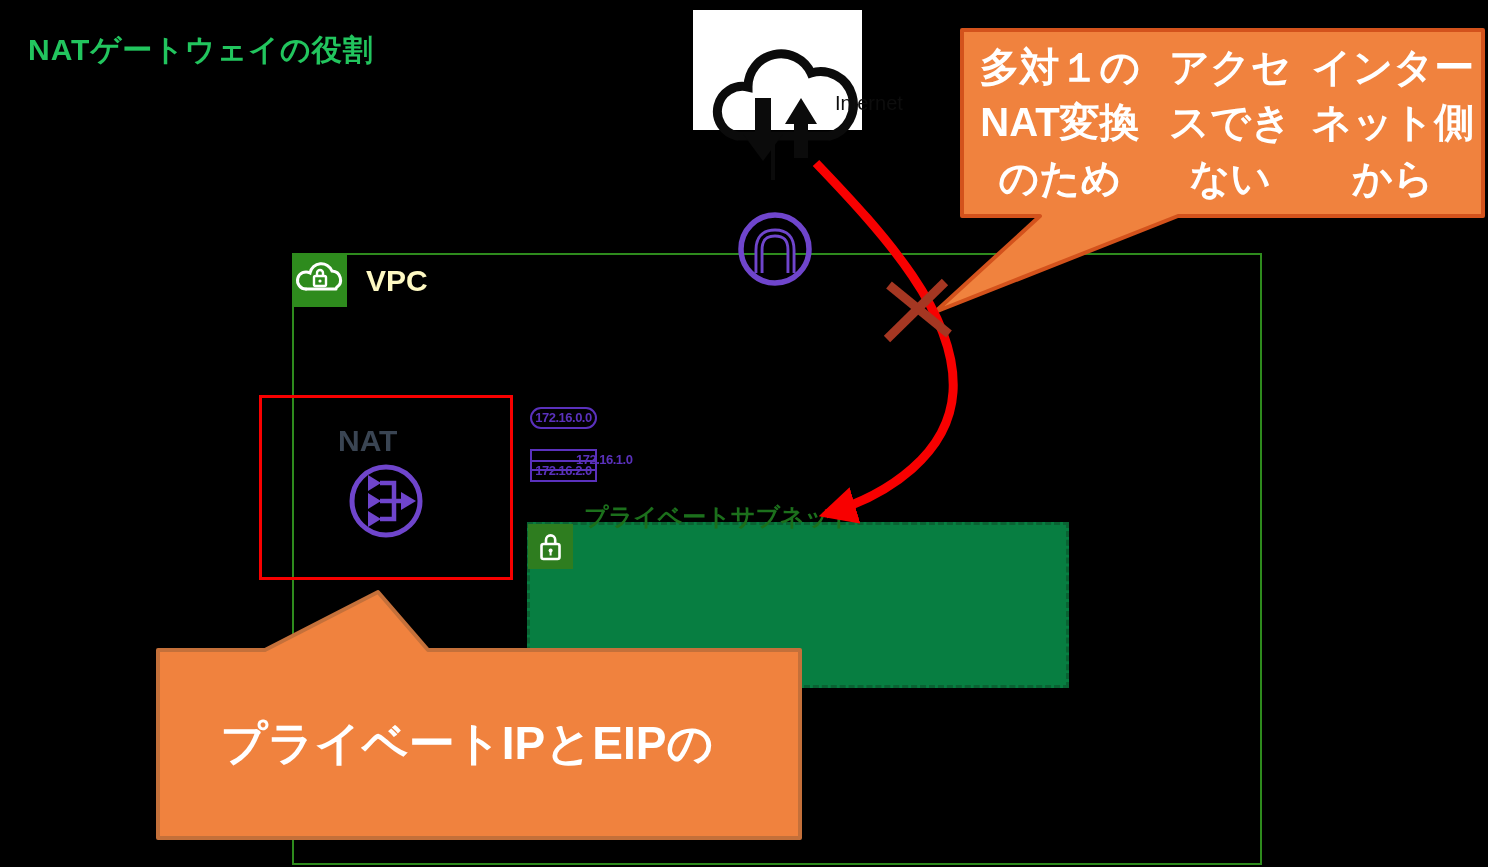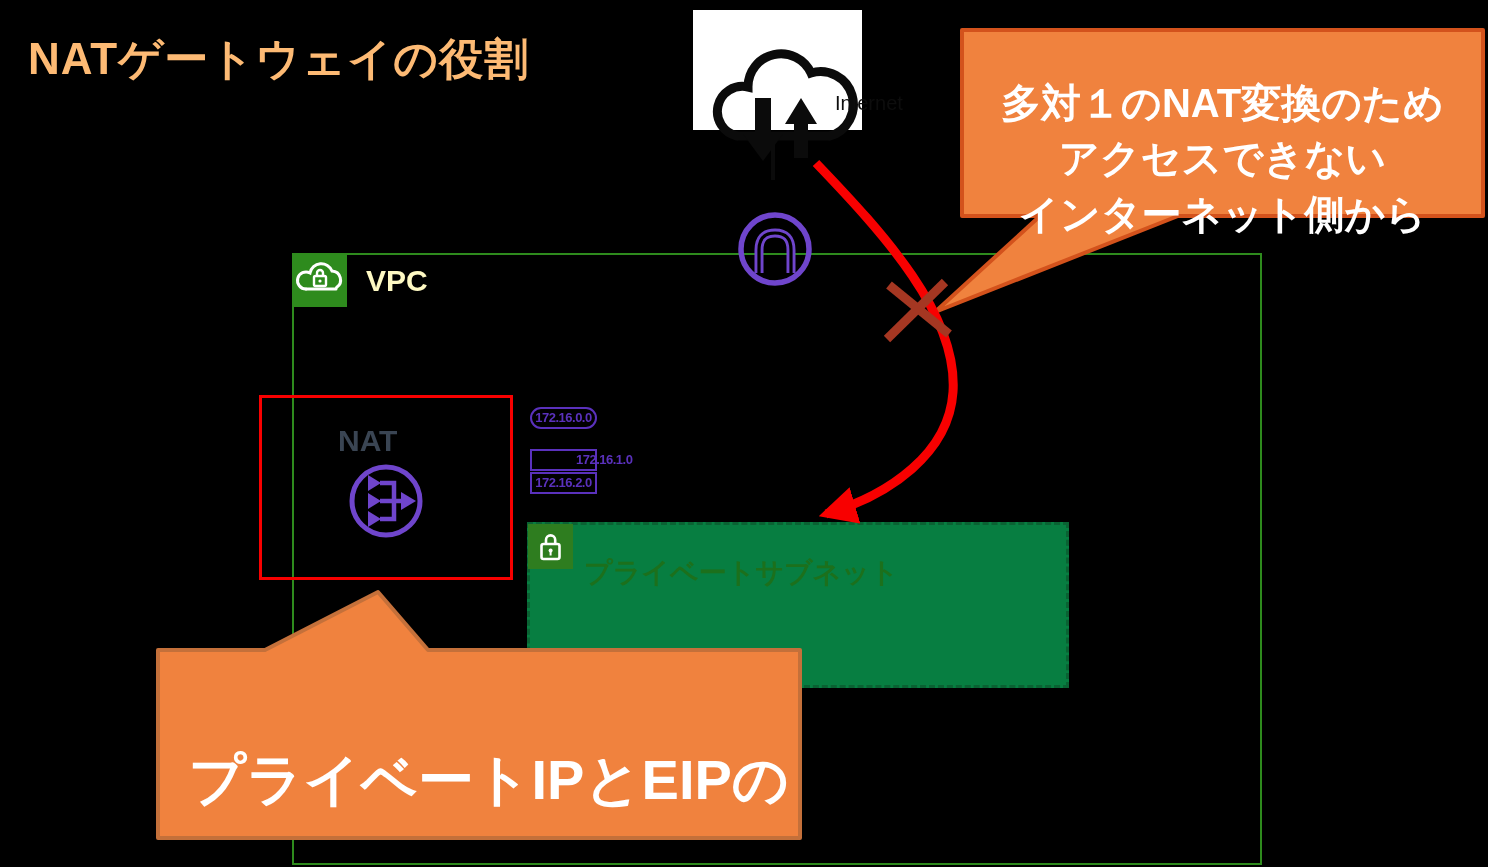--- a/index.html
+++ b/index.html
@@ -1,55 +1,55 @@
 <!DOCTYPE html>
 <html><head>
 <meta charset="utf-8">
 <style>
   html,body{margin:0;padding:0;background:#000;}
   .canvas{position:relative;width:1488px;height:867px;background:#000;overflow:hidden;
           font-family:"Liberation Sans","DejaVu Sans",sans-serif;}
   .abs{position:absolute;}
 
-  .title{left:28px;top:30px;font-size:44px;font-weight:bold;color:#fdba74;letter-spacing:1px;z-index:5;}
+  .title{left:28px;top:30px;font-size:30px;font-weight:bold;color:#22c55e;letter-spacing:1px;z-index:5;}
 
   
   .vpc-border{left:292px;top:253px;width:970px;height:612px;border:2px solid #2E8B1D;box-sizing:border-box;z-index:1;}
   .vpc-icon-square{left:293px;top:253px;width:54px;height:54px;background:#2E8B1D;z-index:3;}
   .vpc-label{left:366px;top:264px;font-size:30px;font-weight:bold;color:#fef9c3;z-index:3;}
 
   
   .subnet{left:527px;top:522px;width:542px;height:166px;background:#077E41;
           border:3px dashed #0A6233;box-sizing:border-box;z-index:2;}
   .subnet-icon-square{left:528px;top:524px;width:45px;height:45px;background:#2E7D1F;z-index:3;}
-  .subnet-label{left:584px;top:554px;font-size:28px;font-weight:bold;color:#1C701C;z-index:3;}
+  .subnet-label{left:584px;top:501px;font-size:24px;font-weight:bold;color:#1C701C;z-index:3;}
 
   
   .nat-frame{left:259px;top:395px;width:254px;height:185px;border:3px solid #F80000;box-sizing:border-box;z-index:3;}
   .nat-label{left:302px;top:424px;font-size:30px;font-weight:600;color:#3A4553;z-index:4;margin-left:36px;}
   .natgw-icon{left:348px;top:463px;z-index:4;}
 
   
   .ip-box{left:530px;width:67px;height:22px;border:2px solid #5A31BC;box-sizing:border-box;
           color:#5A31BC;font-size:13px;font-weight:bold;text-align:center;line-height:17px;
           letter-spacing:-0.5px;z-index:4;}
 
   
   .inet-box{left:693px;top:10px;width:169px;height:120px;background:#fff;z-index:2;}
   .inet-label{position:absolute;left:142px;top:82px;color:#0d0d0d;font-size:20px;white-space:nowrap;}
 
   .gw-icon{left:735px;top:209px;z-index:3;}
 
   .callout-layer{left:0;top:0;z-index:4;}
   .arrow-layer{left:0;top:0;z-index:6;pointer-events:none;}
 
-  .callout-text{display:flex;flex-direction:column;align-items:center;justify-content:center;
-                color:#fff;font-weight:bold;text-align:right;z-index:5;margin-top:36px;}
+  .callout-text{display:flex;flex-direction:row;align-items:center;justify-content:center;
+                color:#fff;font-weight:bold;text-align:center;z-index:5;}
   .callout-top-text{left:962px;top:32px;width:521px;height:182px;font-size:40px;line-height:1.38;}
-  .callout-bottom-text{left:168px;top:652px;width:642px;height:184px;font-size:56px;line-height:1.33;gap:39px;}
+  .callout-bottom-text{left:146px;top:652px;width:642px;height:184px;font-size:46px;line-height:1.33;gap:39px;}
 </style>
 </head>
 <body>
 
 <div class="canvas">
 
   <div class="abs title">NATゲートウェイの役割</div>
 
   <div class="abs vpc-border"></div>
   <div class="abs vpc-icon-square">
@@ -82,21 +82,21 @@
       <path d="M32,20 H46 V56 H32 M32,38 H56" fill="none" stroke="#6F45CC" stroke-width="4.5"></path>
       <polygon points="20,12 20,28 33,20" fill="#6F45CC"></polygon>
       <polygon points="20,30 20,46 33,38" fill="#6F45CC"></polygon>
       <polygon points="20,48 20,64 33,56" fill="#6F45CC"></polygon>
       <polygon points="53,29 53,47 68,38" fill="#6F45CC"></polygon>
     </svg>
   </div>
 
   <div class="abs ip-box" style="top:407px;border-radius:11px;">172.16.0.0</div>
   <div class="abs ip-box" style="top:449px;padding-left:44px;">172.16.1.0</div>
-  <div class="abs ip-box" style="top:472px;">172.16.2.0</div>
+  <div class="abs ip-box" style="top:460px;">172.16.2.0</div>
 
   <div class="abs inet-box">
     <svg width="169" height="170" viewBox="0 0 169 170">
       <path d="M44,126 A25,25 0 1 1 55,77 A33,33 0 0 1 118,63 A26,26 0 0 1 137,126" fill="none" stroke="#0b0b0b" stroke-width="9" stroke-linecap="round"></path>
       <path d="M44,126 H137" stroke="#0b0b0b" stroke-width="9"></path>
       <path d="M62,88 H78 V124 H90 L70,151 L50,124 H62 Z" fill="#0b0b0b"></path>
       <path d="M101,148 V114 H92 L108,88 L124,114 H115 V148 Z" fill="#0b0b0b"></path>
       <path d="M80,130 V170" stroke="#0b0b0b" stroke-width="4"></path>
     </svg>
     <div class="inet-label">Internet</div>

